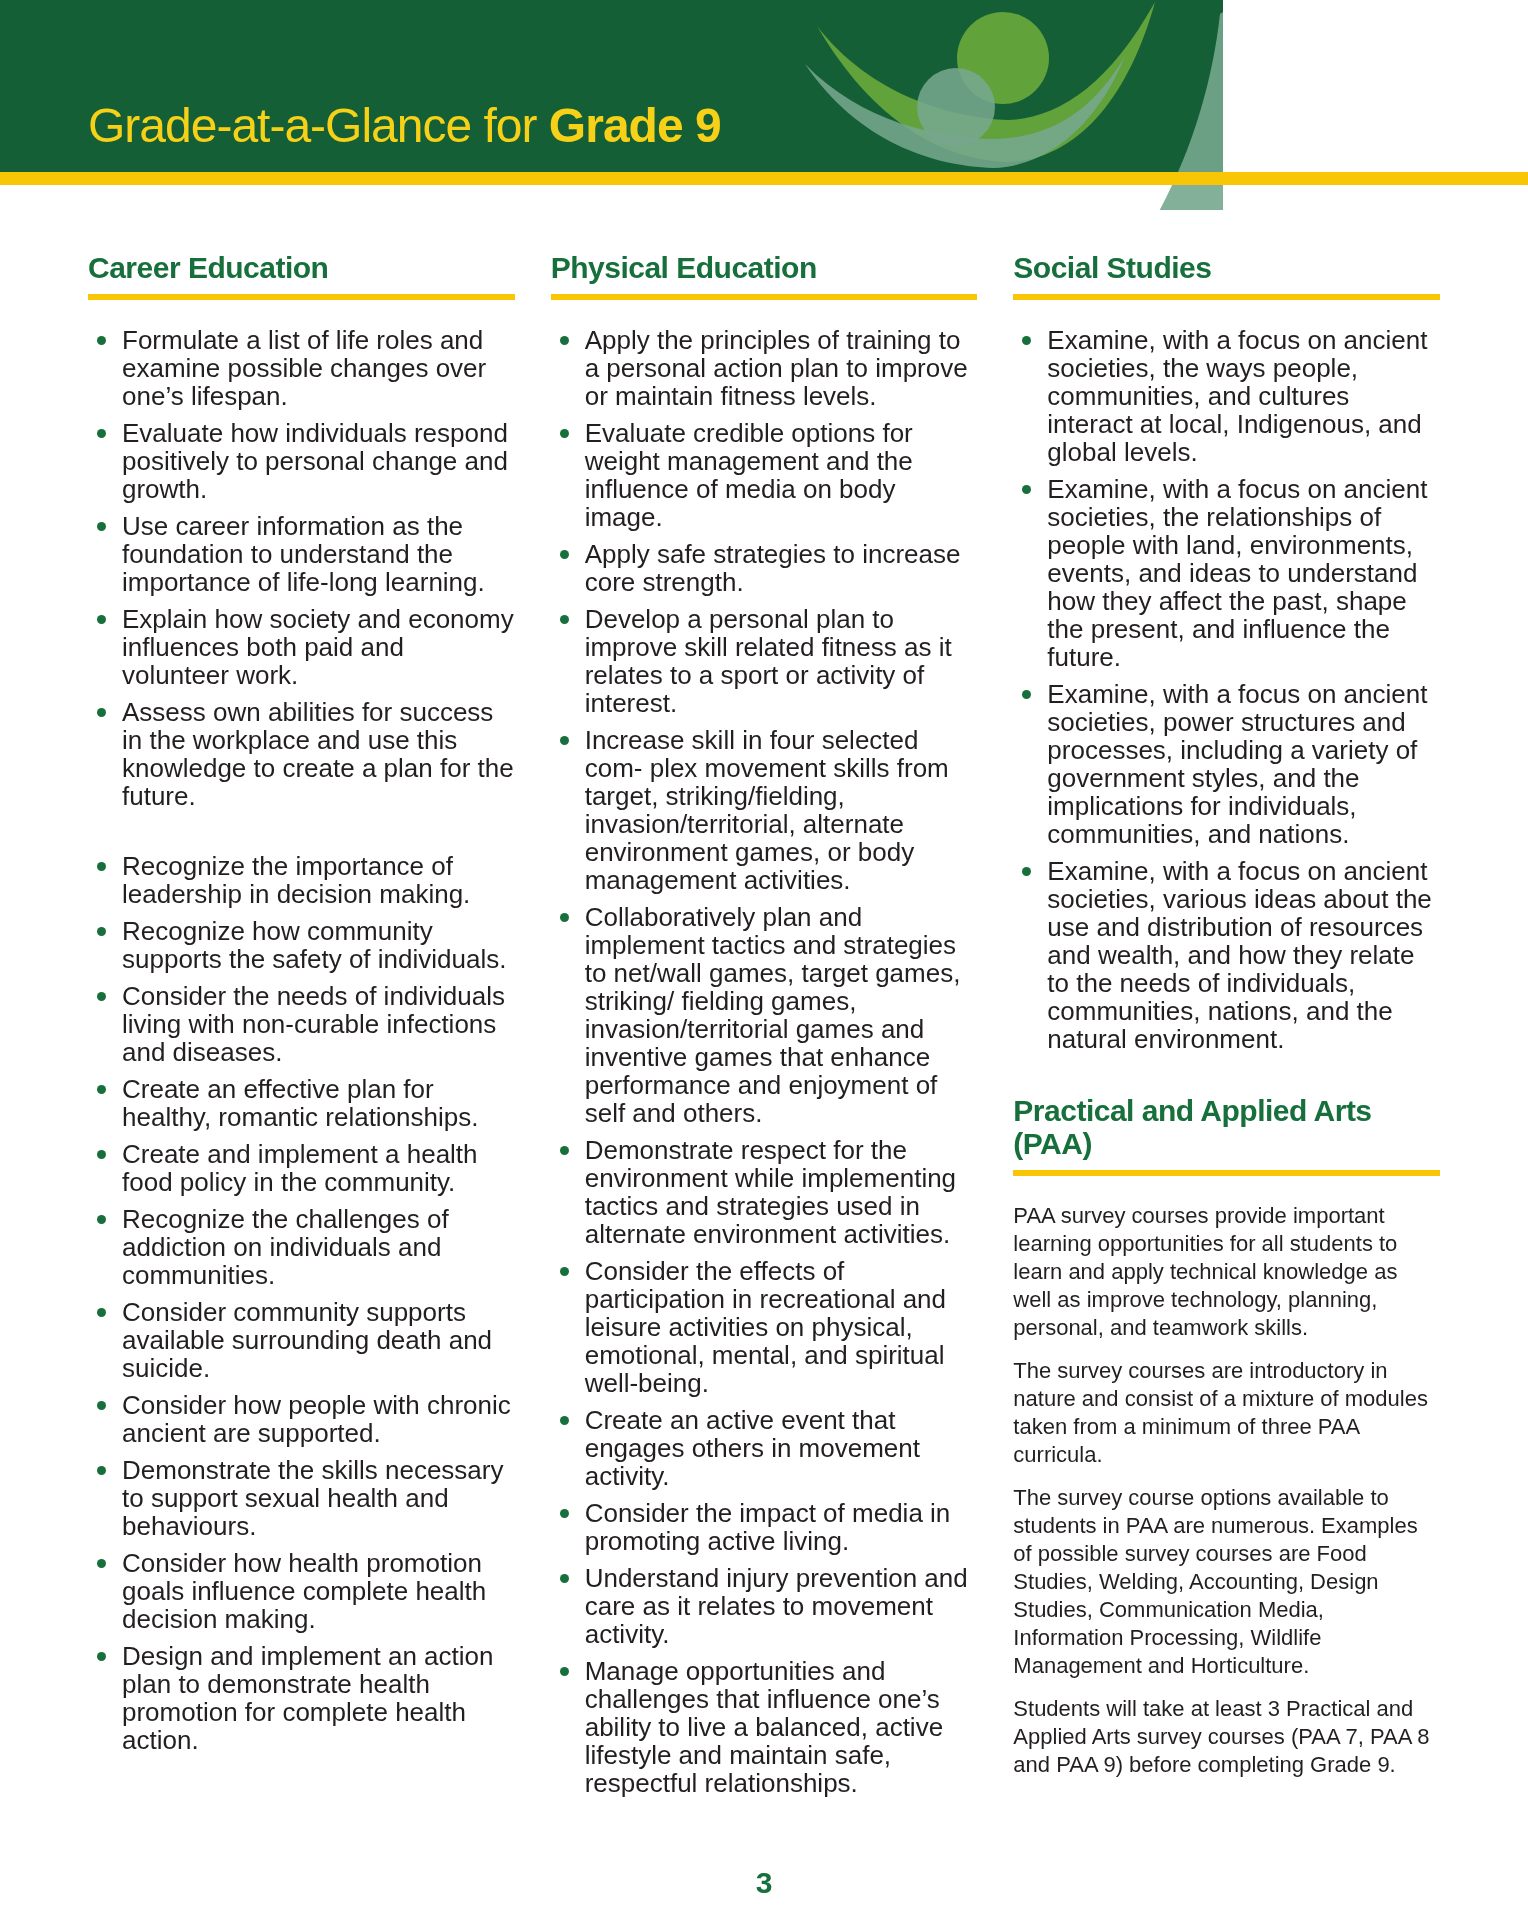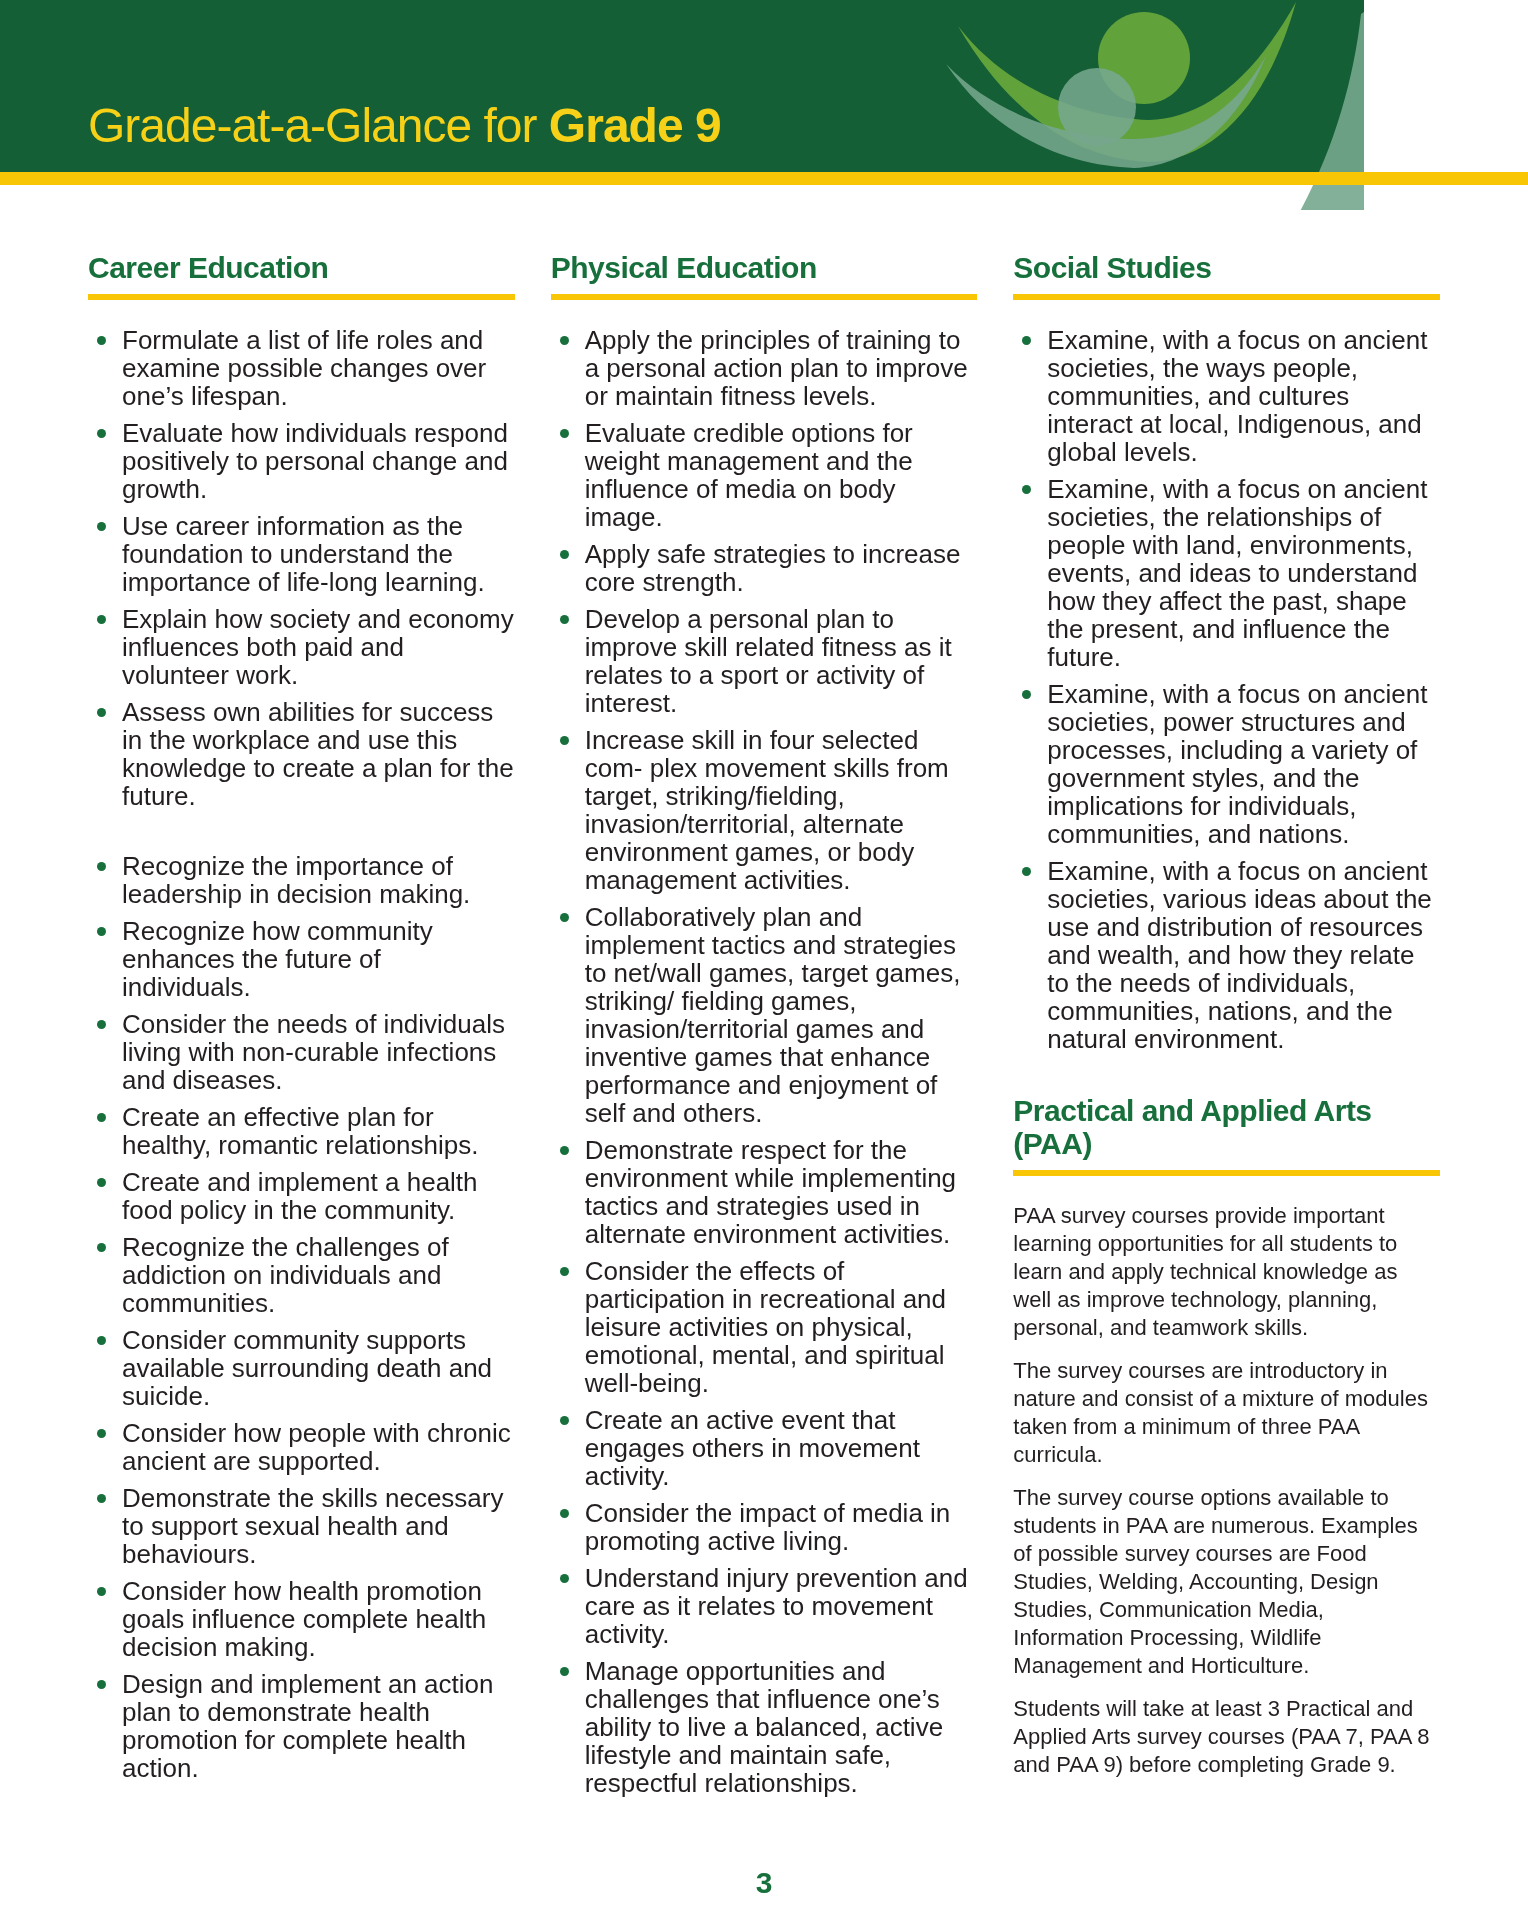--- a/index.html
+++ b/index.html
@@ -13,21 +13,21 @@
   }
   html,body{margin:0;padding:0;}
   body{
     width:1528px;height:1920px;position:relative;overflow:hidden;
     background:#ffffff;
     font-family:"Liberation Sans","DejaVu Sans",sans-serif;
     color:var(--body-text);
   }
   
   .header-band{
-    position:absolute;left:0;top:0;width:1364px;height:172px;
+    position:absolute;left:0;top:0;width:1223px;height:172px;
     background:var(--band-green);
   }
   .header-title{
     position:absolute;left:88px;top:100px;margin:0;
     font-size:48px;font-weight:400;letter-spacing:-1px;
     color:var(--title-yellow);white-space:nowrap;line-height:1.1;
   }
   .header-title strong{font-weight:700;}
   .logo{
     position:absolute;right:0;top:0;width:420px;height:210px;
@@ -101,21 +101,21 @@
           <li>Formulate a list of life roles and examine possible changes over one’s lifespan.</li>
           <li>Evaluate how individuals respond positively to personal change and growth.</li>
           <li>Use career information as the foundation to understand the importance of life-long learning.</li>
           <li>Explain how society and economy influences both paid and volunteer work.</li>
           <li>Assess own abilities for success in the workplace and use this knowledge to create a plan for the future.</li>
         </ul>
       </section>
       <section class="section">
         <ul class="bullets">
           <li>Recognize the importance of leadership in decision making.</li>
-          <li>Recognize how community enhances the future of individuals.</li>
+          <li>Recognize how community supports the safety of individuals.</li>
           <li>Consider the needs of individuals living with non-curable infections and diseases.</li>
           <li>Create an effective plan for healthy, romantic relationships.</li>
           <li>Create and implement a health food policy in the community.</li>
           <li>Recognize the challenges of addiction on individuals and communities.</li>
           <li>Consider community supports available surrounding death and suicide.</li>
           <li>Consider how people with chronic ancient are supported.</li>
           <li>Demonstrate the skills necessary to support sexual health and behaviours.</li>
           <li>Consider how health promotion goals influence complete health decision making.</li>
           <li>Design and implement an action plan to demonstrate health promotion for complete health action.</li>
         </ul>

